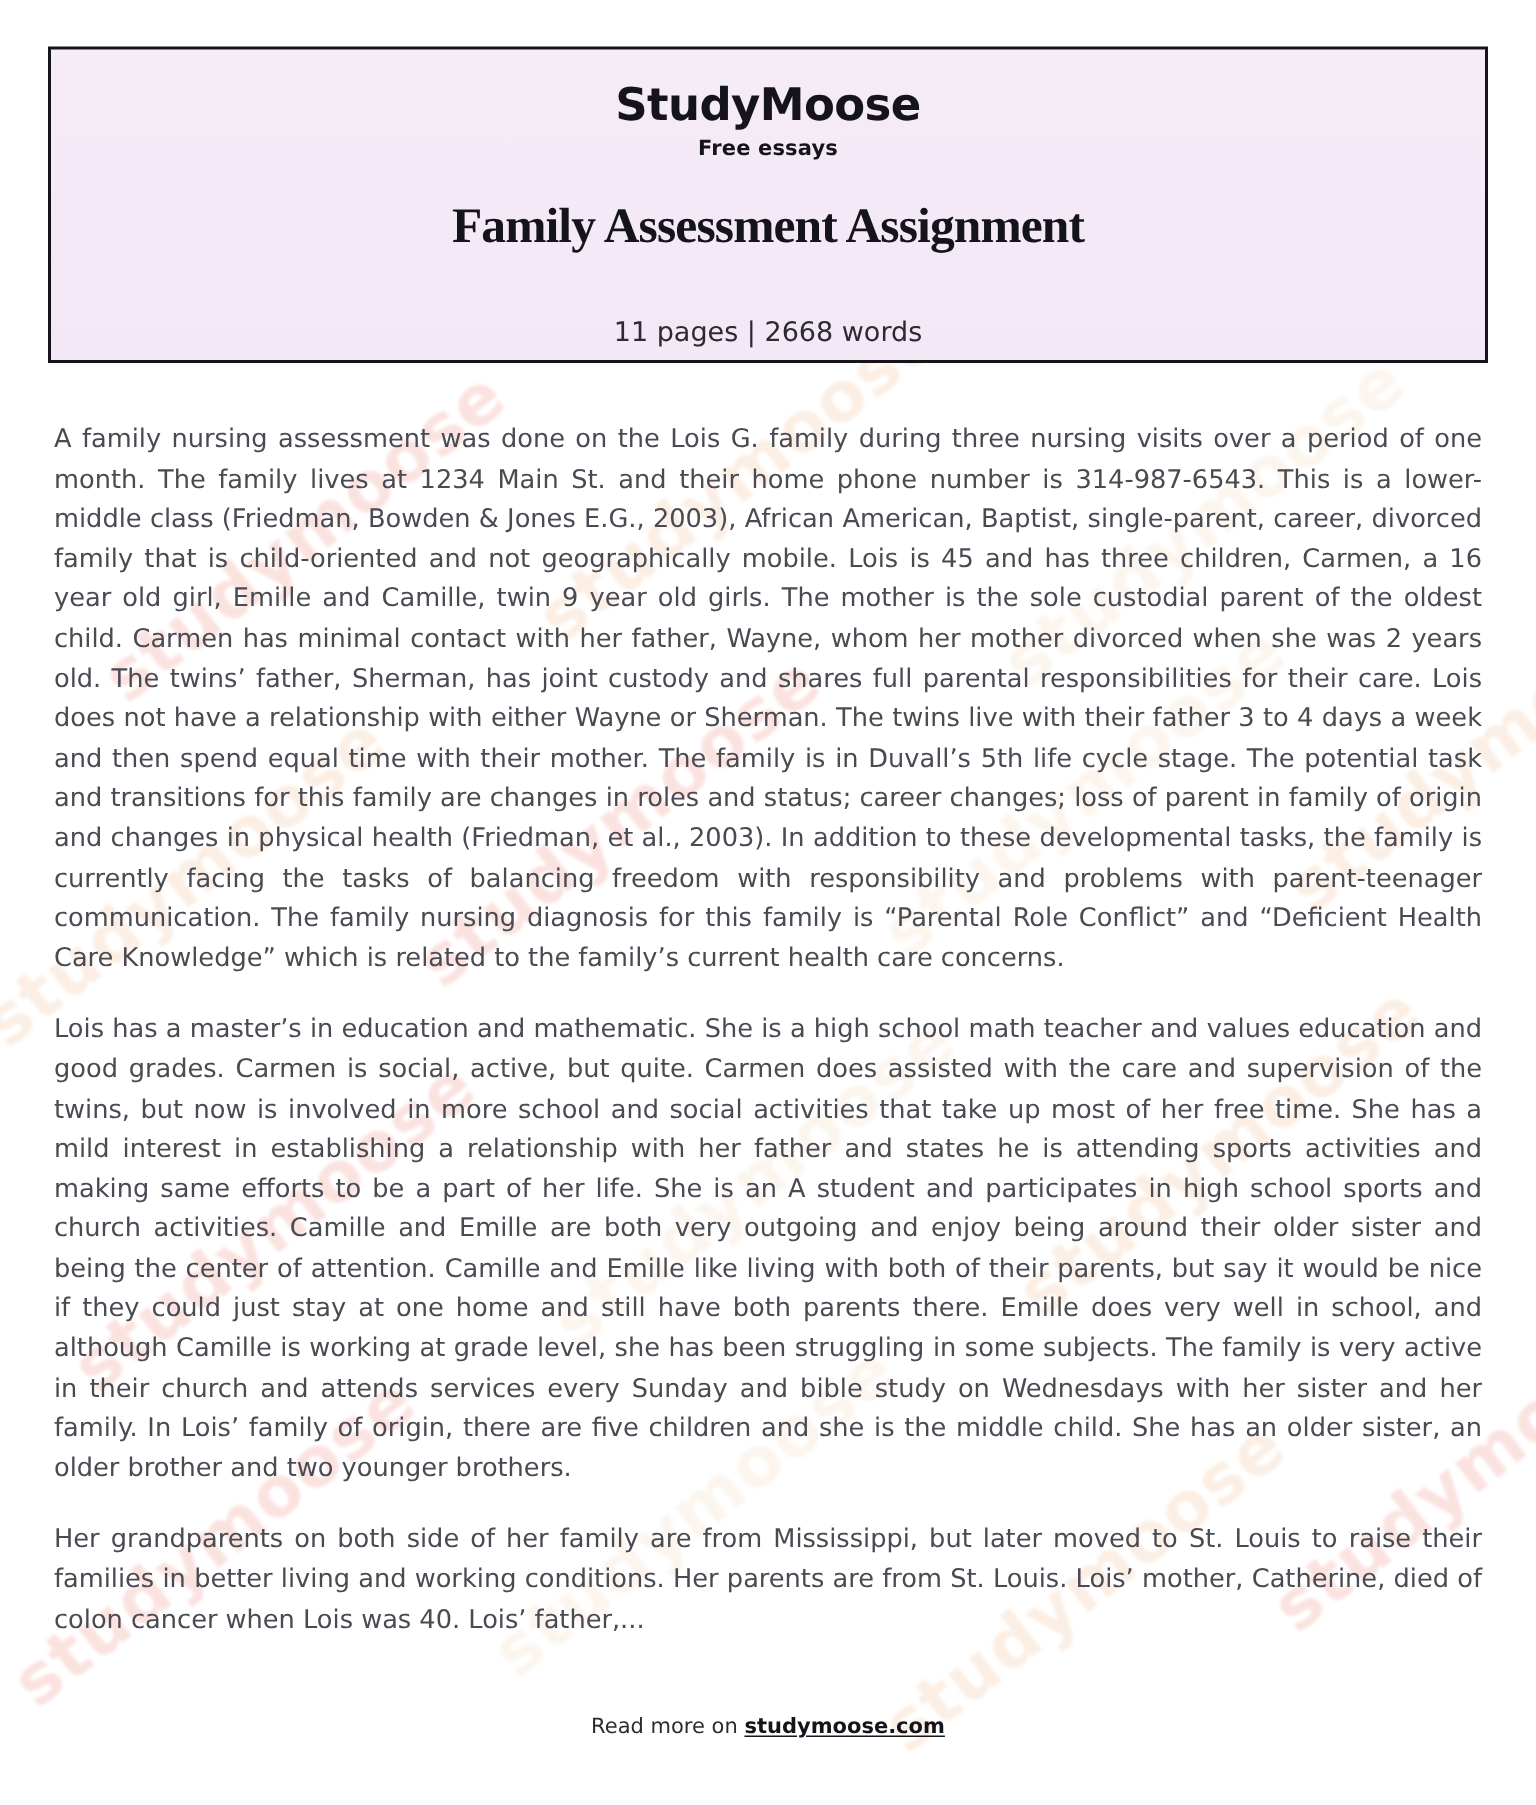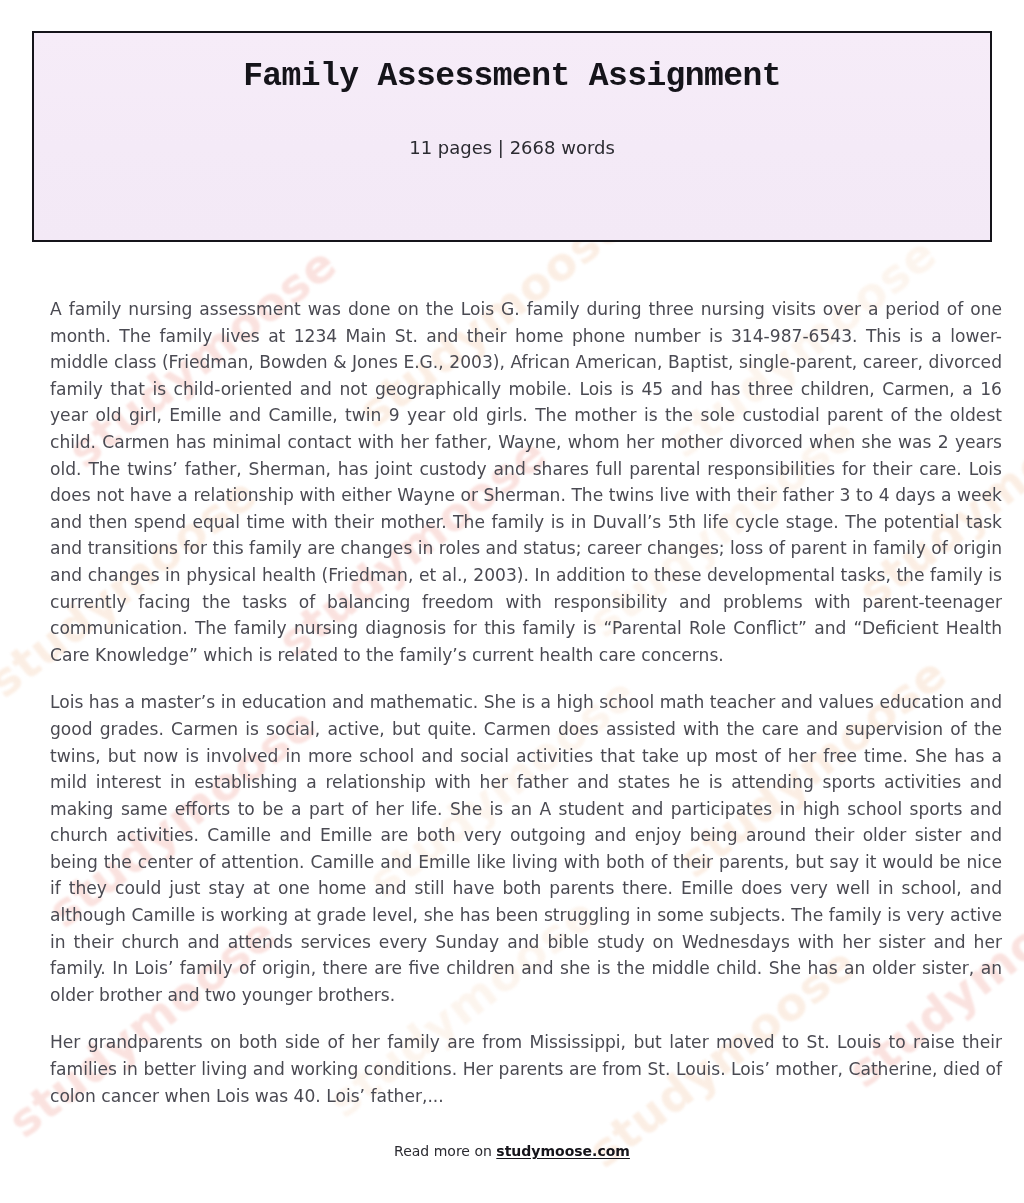--- a/index.html
+++ b/index.html
@@ -78,41 +78,40 @@
   .brand-tag {
     font-family: "DejaVu Sans", "Liberation Sans", sans-serif;
     font-weight: 700;
     font-size: 14px;
     color: #15141a;
     margin-top: 4px;
     letter-spacing: 0.1px;
   }
   .doc-title {
     margin-top: 26px;
-    font-family: Liberation Mono, monospace;
+    font-family: Liberation Serif, serif;
     font-weight: 700;
     font-size: 33px;
     letter-spacing: -0.6px;
     color: #15141a;
     line-height: 1.12;
   }
   .doc-meta {
     margin-top: 19px;
     font-family: "DejaVu Sans", "Liberation Sans", sans-serif;
     font-size: 18px;
     color: #2b2b31;
   }
 
   
   .content {
     position: absolute;
     left: 36px;
-    top: 296px;
+    top: 280px;
     width: 952px;
-    margin-left: 14px;
   }
   .para {
     font-family: "DejaVu Sans", "Liberation Sans", sans-serif;
     font-size: 17.1px;
     line-height: 26.6px;
     color: #4a4a52;
     text-align: justify;
     text-justify: inter-word;
     margin: 0 0 21px 0;
     hyphens: none;
@@ -153,20 +152,24 @@
   <div class="wm b" style="left:650px; top:740px;">studymoose</div>
   <div class="wm" style="left:-20px; top:1000px;">studymoose</div>
   <div class="wm c" style="left:300px; top:980px;">studymoose</div>
   <div class="wm" style="left:820px; top:950px;">studymoose</div>
   <div class="wm b" style="left:560px; top:1030px;">studymoose</div>
 </div>
 
 <div class="page">
 
   <div class="header-card">
+    <div class="brand">
+      <div class="brand-name">StudyMoose</div>
+      <div class="brand-tag">Free essays</div>
+    </div>
     <h1 class="doc-title">Family Assessment Assignment</h1>
     <div class="doc-meta">11 pages | 2668 words</div>
   </div>
 
   <div class="content">
     <p class="para">A family nursing assessment was done on the Lois G. family during three nursing visits over a period of one month. The family lives at 1234 Main St. and their home phone number is 314-987-6543. This is a lower- middle class (Friedman, Bowden &amp; Jones E.G., 2003), African American, Baptist, single-parent, career, divorced family that is child-oriented and not geographically mobile. Lois is 45 and has three children, Carmen, a 16 year old girl, Emille and Camille, twin 9 year old girls. The mother is the sole custodial parent of the oldest child. Carmen has minimal contact with her father, Wayne, whom her mother divorced when she was 2 years old. The twins’ father, Sherman, has joint custody and shares full parental responsibilities for their care. Lois does not have a relationship with either Wayne or Sherman. The twins live with their father 3 to 4 days a week and then spend equal time with their mother. The family is in Duvall’s 5th life cycle stage. The potential task and transitions for this family are changes in roles and status; career changes; loss of parent in family of origin and changes in physical health (Friedman, et al., 2003). In addition to these developmental tasks, the family is currently facing the tasks of balancing freedom with responsibility and problems with parent-teenager communication. The family nursing diagnosis for this family is “Parental Role Conflict” and “Deficient Health Care Knowledge” which is related to the family’s current health care concerns.</p>
     <p class="para">Lois has a master’s in education and mathematic. She is a high school math teacher and values education and good grades. Carmen is social, active, but quite. Carmen does assisted with the care and supervision of the twins, but now is involved in more school and social activities that take up most of her free time. She has a mild interest in establishing a relationship with her father and states he is attending sports activities and making same efforts to be a part of her life. She is an A student and participates in high school sports and church activities. Camille and Emille are both very outgoing and enjoy being around their older sister and being the center of attention. Camille and Emille like living with both of their parents, but say it would be nice if they could just stay at one home and still have both parents there. Emille does very well in school, and although Camille is working at grade level, she has been struggling in some subjects. The family is very active in their church and attends services every Sunday and bible study on Wednesdays with her sister and her family. In Lois’ family of origin, there are five children and she is the middle child. She has an older sister, an older brother and two younger brothers.</p>
     <p class="para">Her grandparents on both side of her family are from Mississippi, but later moved to St. Louis to raise their families in better living and working conditions. Her parents are from St. Louis. Lois’ mother, Catherine, died of colon cancer when Lois was 40. Lois’ father,...</p>
   </div>
 

